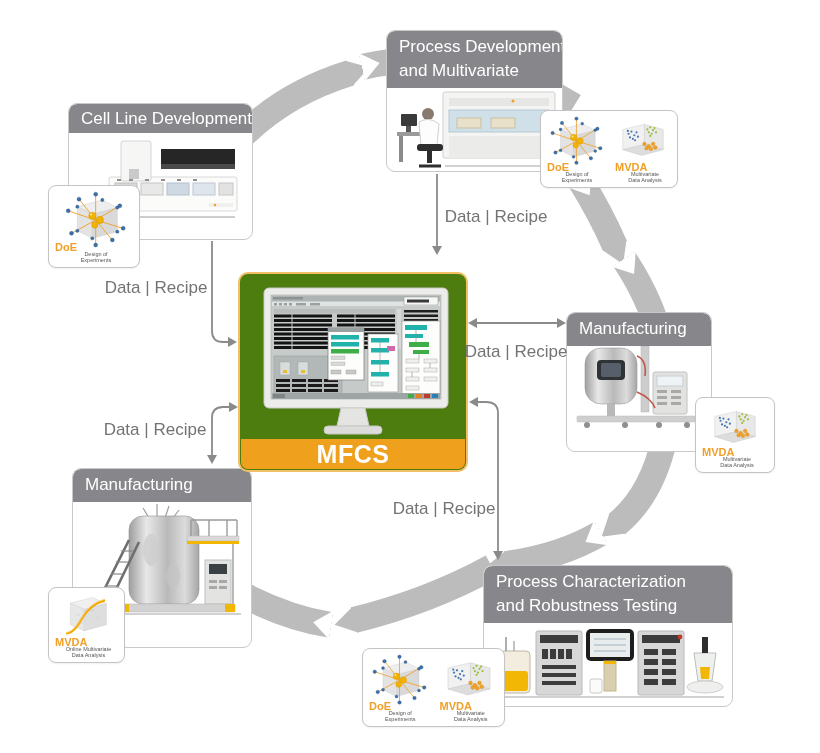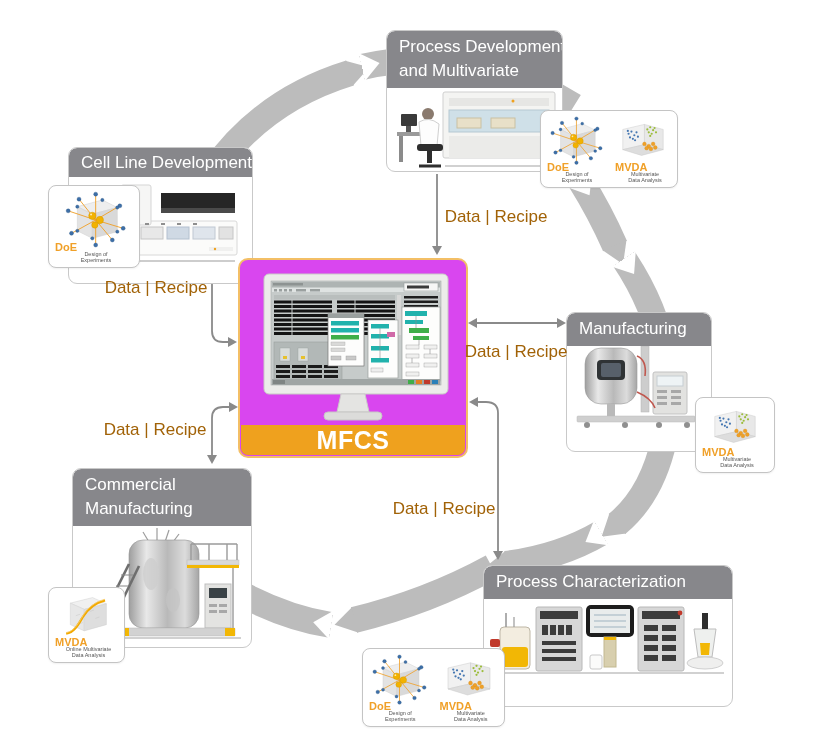--- a/index.html
+++ b/index.html
@@ -7,35 +7,35 @@
           font-family:"Liberation Sans",sans-serif;}
   svg{display:block;}
   .layer{position:absolute;left:0;top:0;}
   
   .card{position:absolute;background:#fff;border:1px solid #c9c9c9;border-radius:9px;
         z-index:2;box-sizing:border-box;overflow:hidden;}
   .card-header{background:#87878b;color:#fff;font-size:17px;line-height:24px;
         padding:4px 8px 5px 12px;border-radius:8px 8px 0 0;white-space:nowrap;}
   .card-header.single{line-height:21px;padding-top:4px;padding-bottom:4px;}
   
-  #mfcs-card{position:absolute;left:238px;top:258px;width:230px;height:200px;
-        background:#d946ef;border:2px solid #f3bf66;border-radius:10px;z-index:2;box-sizing:border-box;}
+  #mfcs-card{position:absolute;left:238px;top:272px;width:230px;height:200px;
+        background:#4d7c0f;border:2px solid #f3bf66;border-radius:10px;z-index:2;box-sizing:border-box;}
   #mfcs-bar{position:absolute;left:1px;right:1px;bottom:1px;height:30px;background:#efa11e;
         border-radius:0 0 7px 7px;display:flex;align-items:center;justify-content:center;}
   #mfcs-bar span{color:#fff;font-weight:bold;font-size:25px;letter-spacing:.5px;}
   
   .tool-card{position:absolute;background:#fff;border:1px solid #c4c4c4;border-radius:8px;
         z-index:3;box-sizing:border-box;display:flex;align-items:stretch;justify-content:center;
         box-shadow:0 1px 2px rgba(0,0,0,.06);}
   .tool-col{flex:1;position:relative;display:flex;flex-direction:column;align-items:center;justify-content:flex-start;padding-top:4px;}
   .tool-caption{position:absolute;bottom:4px;left:6px;right:2px;line-height:6px;}
   .tool-abbr{color:#f0a028;font-weight:bold;font-size:11px;display:block;line-height:8px;}
   .tool-lines{font-size:5.5px;color:#555;display:block;text-align:center;line-height:6px;}
   
-  .dr-label{position:absolute;width:110px;text-align:center;color:#a16207;font-size:17px;
+  .dr-label{position:absolute;width:110px;text-align:center;color:#737373;font-size:17px;
         z-index:4;white-space:nowrap;}
 </style>
 </head>
 <body>
 
 <div id="canvas">
 
   <svg width="0" height="0" style="position:absolute">
     <defs>
       <linearGradient id="steel" x1="0" y1="0" x2="1" y2="0">
@@ -157,21 +157,21 @@
     </g>
     <g fill="none" stroke="#8a8a8a" stroke-width="1.8">
       <path d="M212,241 L212,331 Q212,342 223,342 L229,342" marker-end="url(#arrowTip)"></path>
       <path d="M437,174 L437,247" marker-end="url(#arrowTip)"></path>
       <path d="M476,323 L558,323" marker-start="url(#arrowTip)" marker-end="url(#arrowTip)"></path>
       <path d="M230,407 L223,407 Q212,407 212,418 L212,456" marker-start="url(#arrowTip)" marker-end="url(#arrowTip)"></path>
       <path d="M477,402 L486,402 Q498,402 498,413 L498,552" marker-start="url(#arrowTip)" marker-end="url(#arrowTip)"></path>
     </g>
   </svg>
 
-  <div class="card" style="left:68px;top:103px;width:185px;height:137px;margin-top:44px;">
+  <div class="card" style="left:68px;top:103px;width:185px;height:137px;">
     <div class="card-header single">Cell Line Development</div>
     <svg width="183" height="104" viewBox="0 0 183 104">
       <rect x="40" y="44" width="128" height="34" rx="2" fill="#fbfbfa" stroke="#d8d8d8"></rect>
       <rect x="52" y="8" width="30" height="40" rx="2" fill="#f6f6f5" stroke="#d5d5d5"></rect>
       <rect x="60" y="36" width="10" height="10" fill="#c9c9c9"></rect>
       <rect x="92" y="16" width="74" height="15" fill="#262626"></rect>
       <rect x="92" y="31" width="74" height="5" fill="#4a4a4a"></rect>
       <rect x="46" y="50" width="22" height="12" fill="#d9d9d9" stroke="#bdbdbd"></rect>
       <rect x="72" y="50" width="22" height="12" fill="#e8e8e8" stroke="#c6c6c6"></rect>
       <rect x="98" y="50" width="22" height="12" fill="#cfd9e4" stroke="#b3c0cf"></rect>
@@ -242,20 +242,21 @@
       <circle cx="20" cy="79" r="3" fill="#8f8f8f"></circle>
         <circle cx="58" cy="79" r="3" fill="#8f8f8f"></circle>
       <circle cx="92" cy="79" r="3" fill="#8f8f8f"></circle>
         <circle cx="120" cy="79" r="3" fill="#8f8f8f"></circle>
     </svg>
   </div>
 
   <div class="card" style="left:483px;top:565px;width:250px;height:142px;">
     <div class="card-header" style="width:228px;">
       <div>Process Characterization</div>
+      <div>and Robustness Testing</div>
     </div>
     <svg width="248" height="84" viewBox="0 0 248 84">
       <rect x="16" y="28" width="30" height="42" rx="4" fill="#f3ede0" stroke="#bdb6a5"></rect>
       <rect x="18" y="48" width="26" height="20" rx="3" fill="#f2b705"></rect>
       <line x1="22" y1="28" x2="22" y2="14" stroke="#9a9a9a" stroke-width="1.6"></line>
       <line x1="30" y1="28" x2="30" y2="18" stroke="#9a9a9a" stroke-width="1.2"></line>
       <rect x="6" y="40" width="10" height="8" rx="2" fill="#c0392b"></rect>
       <rect x="52" y="8" width="46" height="64" rx="2" fill="#d7d7d7" stroke="#b8b8b8"></rect>
       <g fill="#3c3c3c">
           <rect x="56" y="12" width="38" height="8"></rect>
@@ -293,21 +294,20 @@
       <path d="M210,30 L232,30 L228,58 L214,58 Z" fill="#eef0ee" stroke="#bdbdbd"></path>
       <path d="M216,44 L226,44 L225,56 L217,56 Z" fill="#f2b705"></path>
       <rect x="218" y="14" width="6" height="16" fill="#2e2e2e"></rect>
       <ellipse cx="221" cy="64" rx="18" ry="6" fill="#efefee" stroke="#cfcfcf"></ellipse>
       <line x1="8" y1="74" x2="240" y2="74" stroke="#c2c2c2" stroke-width="1.4"></line>
     </svg>
   </div>
 
   <div class="card" style="left:72px;top:468px;width:180px;height:180px;">
     <div class="card-header">
-      <div>Commercial</div>
       <div>Manufacturing</div>
     </div>
     <svg width="178" height="122" viewBox="0 0 178 122">
       <g stroke="#9d9d9d" stroke-width="1.2">
         <line x1="84" y1="16" x2="84" y2="2"></line>
           <line x1="92" y1="16" x2="96" y2="4"></line>
         <line x1="76" y1="16" x2="70" y2="6"></line>
           <line x1="100" y1="16" x2="106" y2="8"></line>
       </g>
       <rect x="56" y="14" width="70" height="88" rx="14" fill="url(#steel)" stroke="#959595" stroke-width="0.6"></rect>

